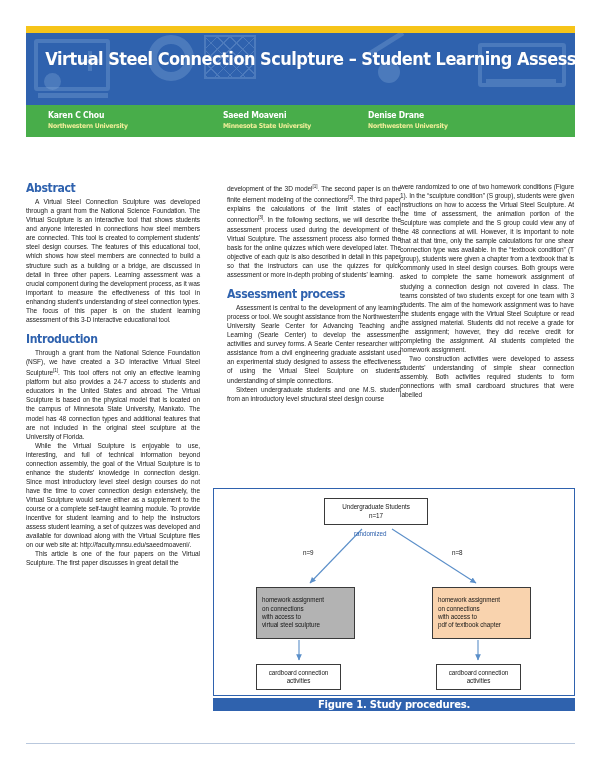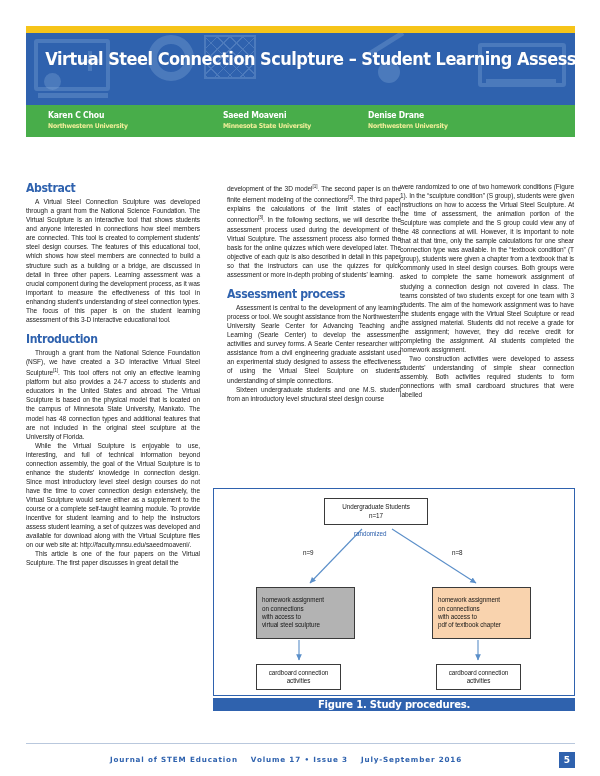--- a/index.html
+++ b/index.html
@@ -368,18 +368,14 @@
       <div class="node node-br">
         <div>cardboard connection</div>
         <div>activities</div>
       </div>
     </div>
 
     <div class="fig-caption">Figure 1. Study procedures.</div>
   </div>
 
   <div class="footer-rule"></div>
-  <div class="footer">
-    <div class="footer-text"><span>Journal of STEM Education</span><span class="gap"></span><span>Volume 17 • Issue 3</span><span class="gap"></span><span>July-September 2016</span></div>
-    <div class="page-num">5</div>
-  </div>
 
 </div>
 
 </body></html>

